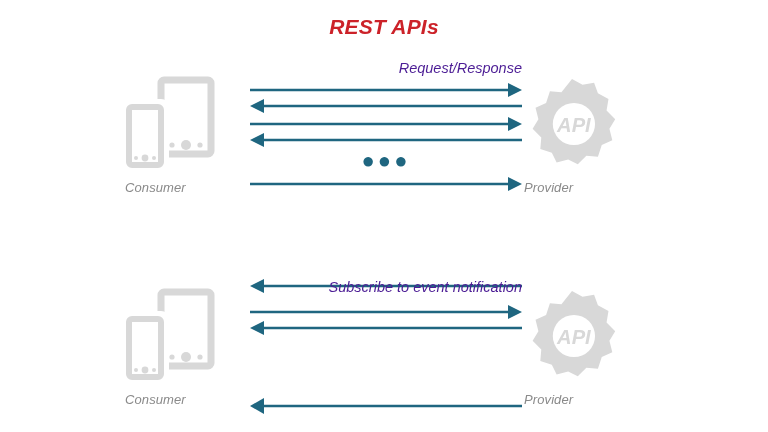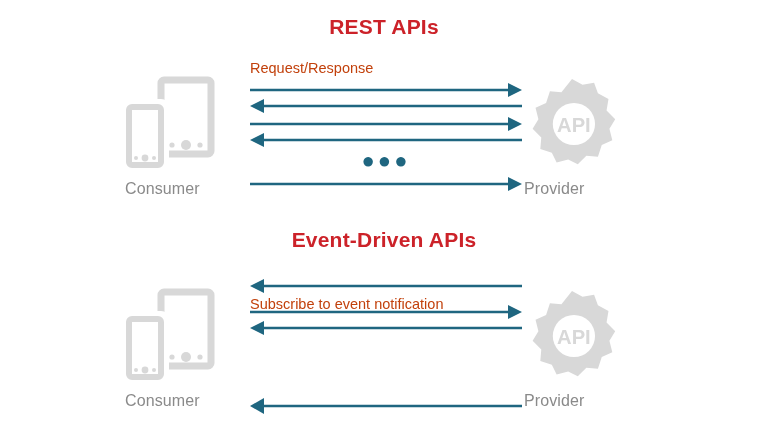--- a/index.html
+++ b/index.html
@@ -3,21 +3,21 @@
 <meta charset="utf-8">
 <style>
   html,body{margin:0;padding:0;}
   body{
     width:768px;height:432px;
     background:#ffffff;
     font-family:"Liberation Sans", sans-serif;
     overflow:hidden;
     position:relative;
   }
-  .canvas{position:relative;width:768px;height:432px;}
+  .canvas{position:relative;width:768px;height:432px;font-style:italic;}
 
   
   .section-title{
     position:absolute;
     left:0;right:0;
     text-align:center;
     color:#cc2229;
     font-size:21px;
     font-weight:bold;
     letter-spacing:0.2px;
@@ -25,43 +25,43 @@
   #title-rest{top:15px;}
   #title-event{top:228px;}
 
   
   .actor{
     position:absolute;
     width:130px;
     text-align:left;
   }
   .actor-label{
-    font-size:16px;
+    font-size:13px;
     color:#8a8a8a;
     margin-top:4px;
     display:block;
     letter-spacing:0.1px;
   }
   .actor-icon{display:block;margin:0 auto;}
 
   #consumer-top   {left:125px;top:76px;}
   #provider-top   {left:524px;top:76px;}
   #consumer-bottom{left:125px;top:288px;}
   #provider-bottom{left:524px;top:288px;}
 
   
   .lane{position:absolute;}
   #lane-rest  {left:250px;top:60px;width:272px;height:135px;}
   #lane-event {left:250px;top:276px;width:272px;height:140px;}
 
   .flow-label{
     position:absolute;
     left:0;right:0;
-    text-align:left;
-    color:#c2410c;
+    text-align:right;
+    color:#4c1d95;
     font-size:14.5px;
     white-space:nowrap;
   }
 
   .arrow-svg{position:absolute;left:0;top:0;overflow:visible;}
 
   .dots{
     position:absolute;
     left:0;right:0;
     text-align:center;
@@ -138,21 +138,20 @@
     <div class="dots" style="top:90px;">●●●</div>
   </div>
 
   <svg class="arrow-svg" style="left:250px;top:276px;" width="272" height="20" xmlns="http://www.w3.org/2000/svg">
     <g stroke="#1f6680" stroke-width="2.6" fill="#1f6680">
       <line x1="272" y1="10" x2="10" y2="10"></line>
       <polygon points="0,10 14,3 14,17" stroke="none"></polygon>
     </g>
   </svg>
 
-  <div class="section-title" id="title-event">Event-Driven APIs</div>
 
   <div class="actor" id="consumer-bottom">
     <span class="actor-icon">
       <svg width="90" height="96" viewBox="0 0 90 96" xmlns="http://www.w3.org/2000/svg">
         <rect x="36" y="4" width="50" height="74" rx="3" ry="3" fill="none" stroke="#d8d8d8" stroke-width="7"></rect>
         <circle cx="61" cy="69" r="5" fill="#d8d8d8"></circle>
         <circle cx="47" cy="69" r="2.6" fill="#d8d8d8"></circle>
         <circle cx="75" cy="69" r="2.6" fill="#d8d8d8"></circle>
         <rect x="1" y="28" width="38" height="64" rx="3" ry="3" fill="#ffffff" stroke="#ffffff" stroke-width="10"></rect>
         <rect x="4" y="31" width="32" height="58" rx="3" ry="3" fill="none" stroke="#d8d8d8" stroke-width="6"></rect>
@@ -172,21 +171,21 @@
           L61 9 L73 7 L77 18 L88 24 L86 36 L95 45 L89 55 L92 67 L81 72 L77 84 L65 83 L56 92
           L46 87 L34 90 L29 80 L17 76 L18 64 L9 55 L15 45 L12 33 L23 28 L27 16 L39 17 Z"></path>
         <circle cx="52" cy="50" r="22" fill="#ffffff"></circle>
         <text x="52" y="58" text-anchor="middle" font-family="Liberation Sans, sans-serif" font-size="21" font-weight="bold" fill="#d8d8d8">API</text>
       </svg>
     </span>
     <span class="actor-label">Provider</span>
   </div>
 
   <div class="lane" id="lane-event">
-    <div class="flow-label" style="top:20px;">Subscribe to event notification</div>
+    <div class="flow-label" style="top:3px;">Subscribe to event notification</div>
 
 
     <svg class="arrow-svg" width="272" height="140" xmlns="http://www.w3.org/2000/svg">
       <g stroke="#1f6680" stroke-width="2.6" fill="#1f6680">
 
         <line x1="0" y1="36" x2="262" y2="36"></line>
         <polygon points="272,36 258,29 258,43" stroke="none"></polygon>
 
         <line x1="272" y1="52" x2="10" y2="52"></line>
         <polygon points="0,52 14,45 14,59" stroke="none"></polygon>

